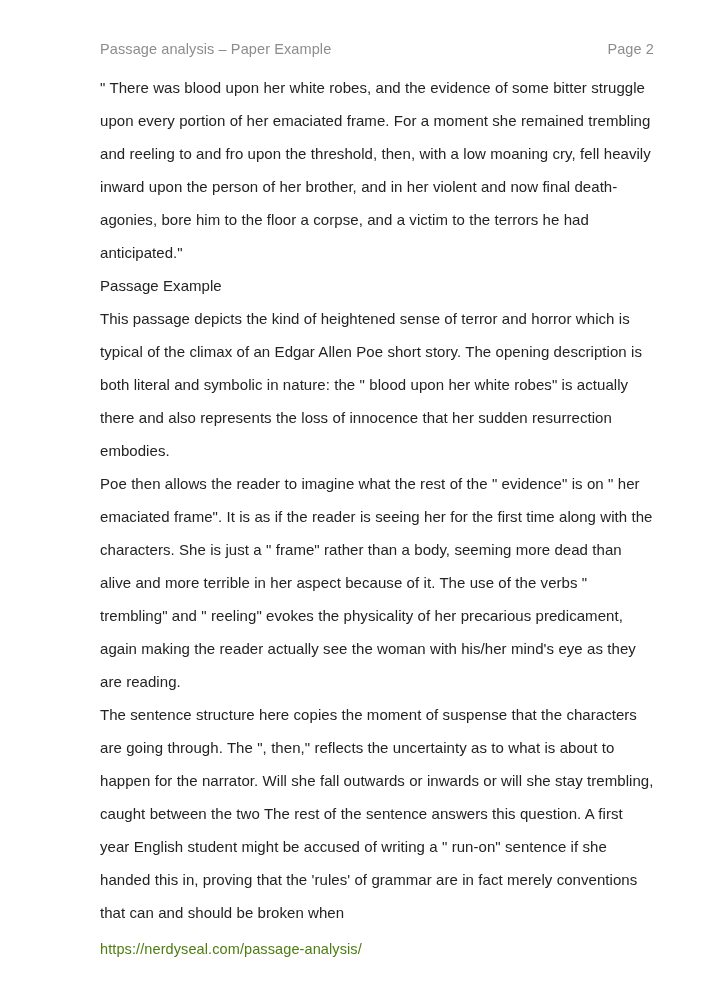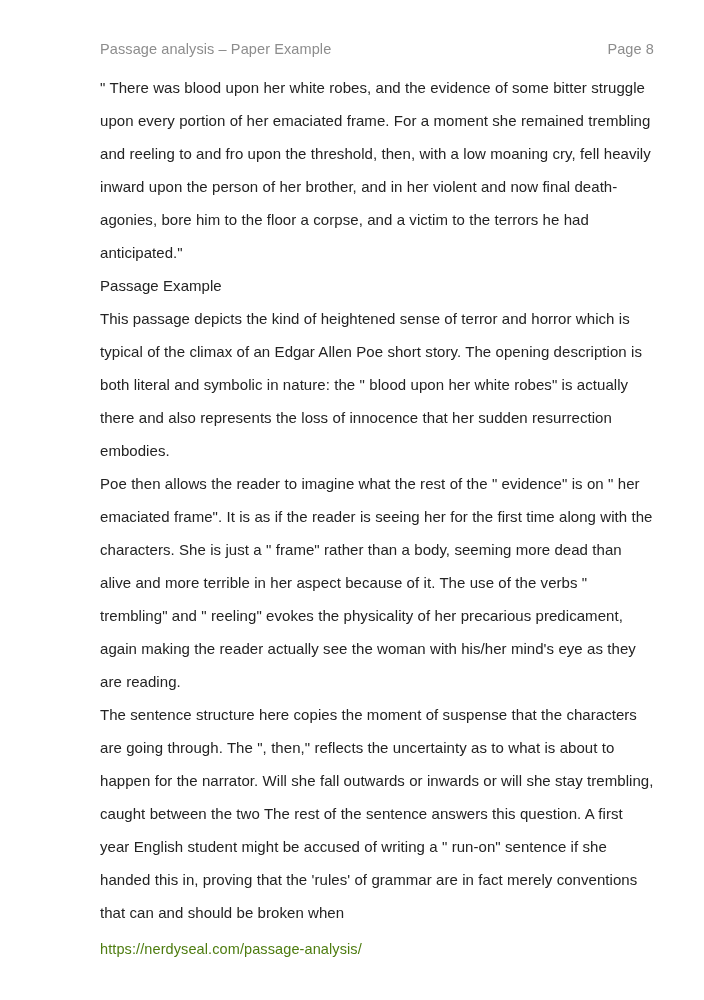--- a/index.html
+++ b/index.html
@@ -78,21 +78,21 @@
     text-decoration: none;
   }
 </style>
 </head>
 <body>
 
 <div class="page">
 
   <div class="doc-header">
     <span class="header-title">Passage analysis – Paper Example</span>
-    <span class="header-page">Page 8</span>
+    <span class="header-page">Page 2</span>
   </div>
 
   <div class="doc-body">
 
     <p class="para">" There was blood upon her white robes, and the evidence of some bitter struggle upon every portion of her emaciated frame. For a moment she remained trembling and reeling to and fro upon the threshold, then, with a low moaning cry, fell heavily inward upon the person of her brother, and in her violent and now final death-agonies, bore him to the floor a corpse, and a victim to the terrors he had anticipated."</p>
 
     <p class="para">Passage Example</p>
 
     <p class="para">This passage depicts the kind of heightened sense of terror and horror which is typical of the climax of an Edgar Allen Poe short story. The opening description is both literal and symbolic in nature: the " blood upon her white robes" is actually there and also represents the loss of innocence that her sudden resurrection embodies.</p>
 

